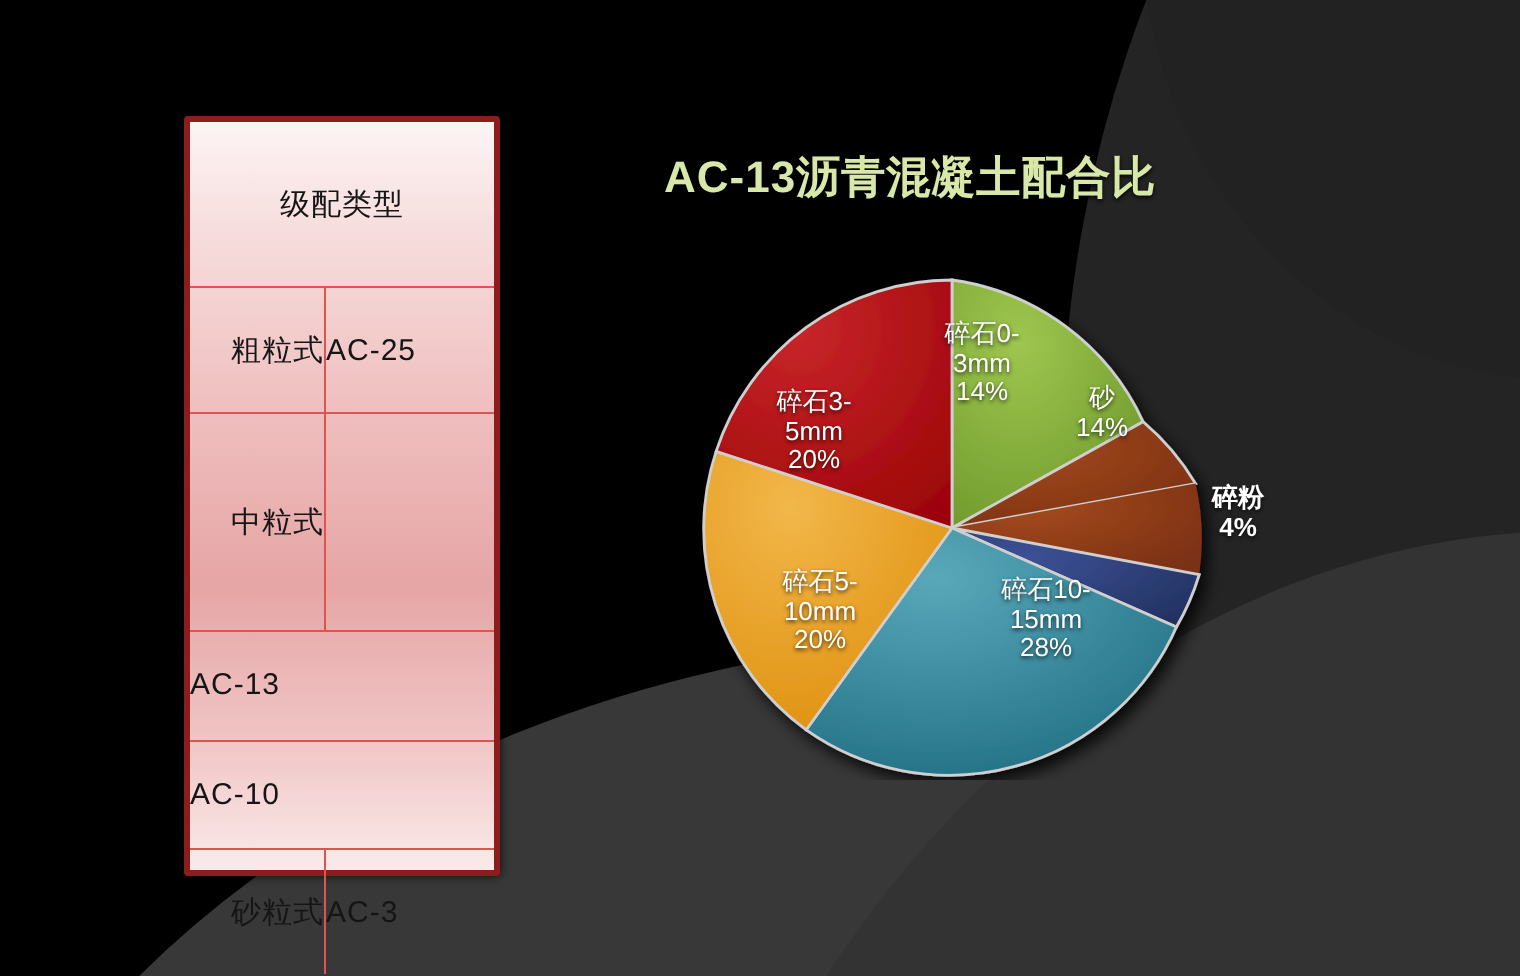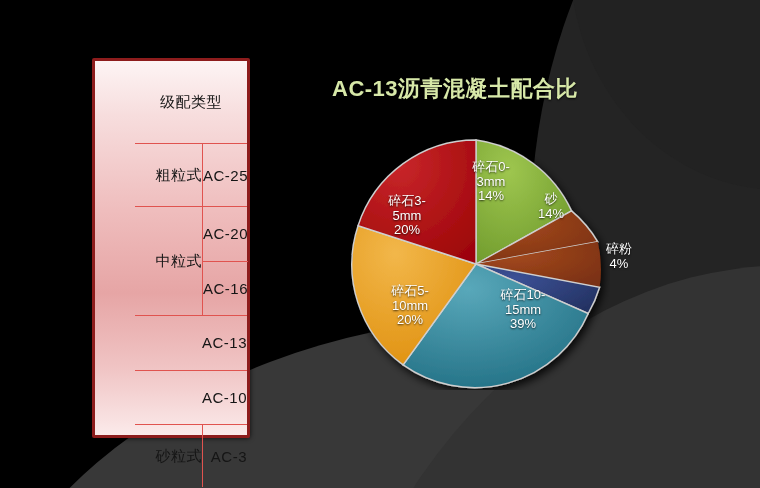--- a/index.html
+++ b/index.html
@@ -30,35 +30,35 @@
     background:#222;border-radius:0 0 0 100%;
   }
 
   
   .grade-table{
     position:absolute;left:92px;top:58px;width:158px;height:380px;
     border:3px solid #8d1c1c;border-radius:2px;
     background:linear-gradient(180deg,#fdf4f4 0%,#f7dede 14%,#efbdbd 40%,#e6a5a5 62%,#f0c4c4 82%,#fbeaea 100%);
     box-shadow:0 0 5px rgba(0,0,0,.8);
     box-sizing:border-box;
-    display:flex;flex-direction:column;padding-left:40px;
+    display:flex;flex-direction:column;
   }
   .gt-row{display:flex;flex:1;border-top:1px solid #e0534f;}
   .gt-row:first-child{border-top:none;}
   .gt-header{
     flex:0 0 82px;align-items:center;justify-content:center;display:flex;
     border-top:none;
   }
   .gt-cat{
     flex:0 0 68px;display:flex;align-items:center;justify-content:flex-end;
     border-right:1px solid #e0534f;box-sizing:border-box;
   }
   .gt-codes{flex:1;display:flex;flex-direction:column;}
   .gt-code{
-    flex:1;display:flex;align-items:center;justify-content:flex-end;
+    flex:1;display:flex;align-items:center;justify-content:flex-start;
     border-top:1px solid #e0534f;box-sizing:border-box;
   }
   .gt-code:first-child{border-top:none;}
   .gt-text{
     font-size:15px;color:#151515;letter-spacing:.5px;white-space:nowrap;
   }
   .gt-text.code{font-size:15px;}
   .gt-text.hdr{font-size:15px;}
 
   
@@ -78,21 +78,21 @@
 
   
   .pie-wrap{position:absolute;left:342px;top:138px;width:268px;height:252px;}
   .pie-svg{position:absolute;left:0;top:0;}
   .pie-label{
     position:absolute;color:#fff;font-size:13px;line-height:1.12;
     text-align:center;white-space:nowrap;
     text-shadow:0 1px 2px rgba(0,0,0,.75);
     pointer-events:none;
   }
-  .pie-label.outside{color:#fff;}
+  .pie-label.outside{color:#fff;font-weight:bold;}
 </style>
 </head>
 <body>
 
 <div class="slide">
 
   <div class="swoosh-right"></div>
   <div class="swoosh-corner-tr"></div>
   <div class="swoosh-bottom"></div>
   <div class="swoosh-bottom2"></div>
@@ -110,28 +110,20 @@
       <div class="gt-codes">
         <div class="gt-code">
           <span class="gt-text code">AC-25</span>
         </div>
       </div>
     </div>
 
     <div class="gt-group g2">
       <div class="gt-cat">
         <span class="gt-text">中粒式</span>
-      </div>
-      <div class="gt-codes">
-        <div class="gt-code">
-          <span class="gt-text code">AC-20</span>
-        </div>
-        <div class="gt-code">
-          <span class="gt-text code">AC-16</span>
-        </div>
       </div>
     </div>
 
     <div class="gt-group g3">
       <div class="gt-codes">
         <div class="gt-code">
           <span class="gt-text code">AC-13</span>
         </div>
         <div class="gt-code">
           <span class="gt-text code">AC-10</span>
@@ -215,21 +207,21 @@
     </div>
 
     <div class="pie-label outside" style="left:248px;top:104px;width:58px;">
       <div>碎粉</div>
       <div>4%</div>
     </div>
 
     <div class="pie-label" style="left:132px;top:150px;width:98px;">
       <div>碎石10-</div>
       <div>15mm</div>
-      <div>39%</div>
+      <div>28%</div>
     </div>
 
     <div class="pie-label" style="left:24px;top:146px;width:88px;">
       <div>碎石5-</div>
       <div>10mm</div>
       <div>20%</div>
     </div>
 
     <div class="pie-label" style="left:22px;top:56px;width:86px;">
       <div>碎石3-</div>

